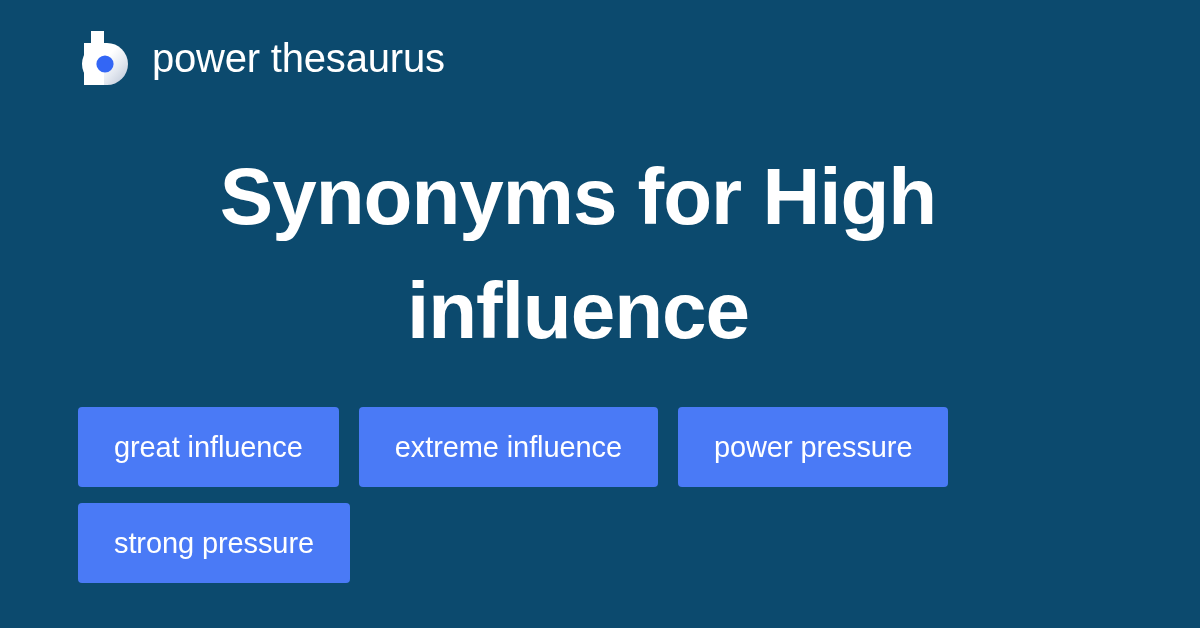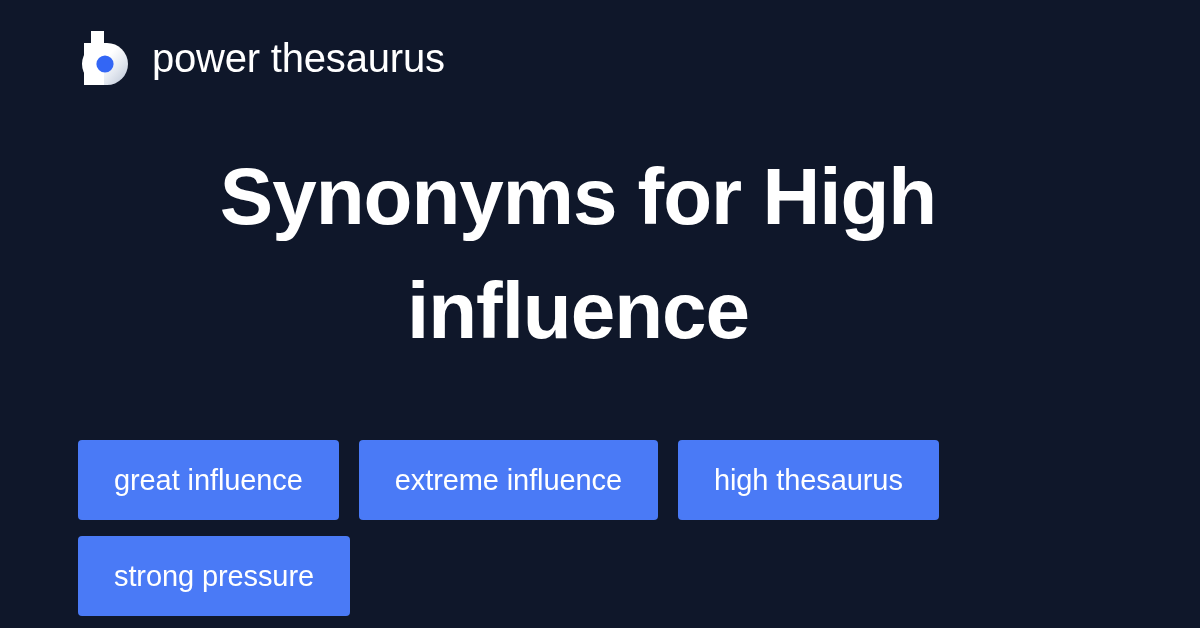--- a/index.html
+++ b/index.html
@@ -11,21 +11,21 @@
     height: 628px;
     overflow: hidden;
     font-family: "Liberation Sans", sans-serif;
     background: #3366F5;
   }
 
   .og-card {
     position: relative;
     width: 1200px;
     height: 628px;
-    background: #0f172a;
+    background: #0c4a6e;
     box-sizing: border-box;
   }
 
   
   .brand {
     position: absolute;
     left: 78px;
     top: 28px;
     display: flex;
     align-items: center;
@@ -64,21 +64,21 @@
   }
   .headline .hl-line {
     display: block;
     text-align: center;
   }
 
   
   .chips {
     position: absolute;
     left: 78px;
-    top: 440px;
+    top: 407px;
     width: 1060px;
     display: flex;
     flex-wrap: wrap;
     gap: 16px 20px;
     align-content: flex-start;
   }
 
   .chip {
     background: #4A7AF6;
     border-radius: 4px;
@@ -122,17 +122,17 @@
   </div>
 
   <h1 class="headline">
     <span class="hl-line">Synonyms for High</span>
     <span class="hl-line">influence</span>
   </h1>
 
   <div class="chips">
     <div class="chip">great influence</div>
     <div class="chip">extreme influence</div>
-    <div class="chip">high thesaurus</div>
+    <div class="chip">power pressure</div>
     <div class="chip">strong pressure</div>
   </div>
 
 </div>
 
 </body></html>

